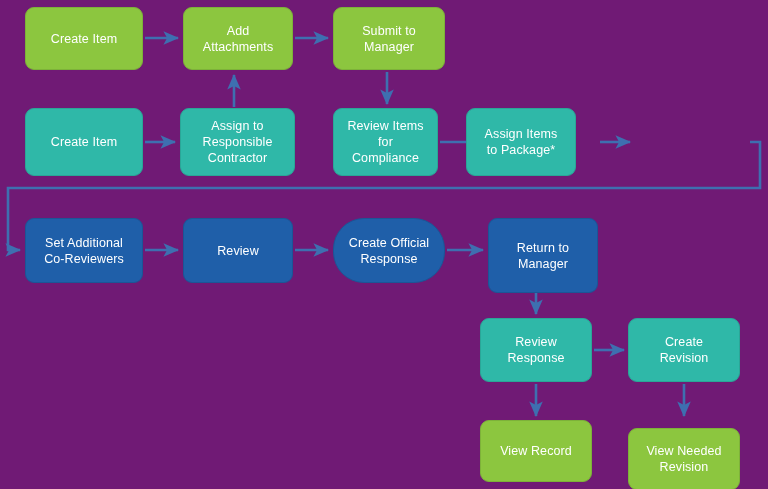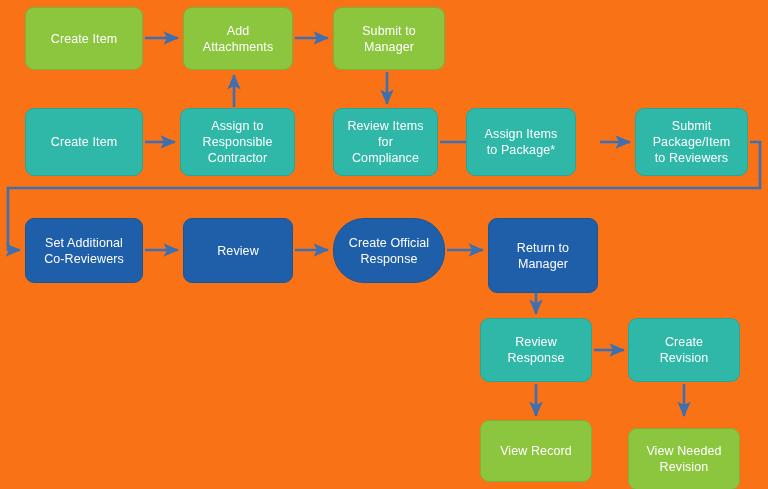--- a/index.html
+++ b/index.html
@@ -7,21 +7,21 @@
     padding: 0;
     background: #ffffff;
   }
   body {
     font-family: "Liberation Sans", sans-serif;
   }
   #canvas {
     position: relative;
     width: 768px;
     height: 489px;
-    background: #f97316;
+    background: #701a75;
     overflow: hidden;
   }
   .node {
     position: absolute;
     box-sizing: border-box;
     border-radius: 9px;
     display: flex;
     align-items: center;
     justify-content: center;
     text-align: center;
@@ -92,23 +92,20 @@
 
   <div class="node teal" style="left:25px;top:108px;width:118px;height:68px;">Create Item</div>
   <div class="node teal" style="left:180px;top:108px;width:115px;height:68px;">Assign to
 Responsible
 Contractor</div>
   <div class="node teal" style="left:333px;top:108px;width:105px;height:68px;">Review Items
 for
 Compliance</div>
   <div class="node teal" style="left:466px;top:108px;width:110px;height:68px;">Assign Items
 to Package*</div>
-  <div class="node teal" style="left:635px;top:108px;width:113px;height:68px;">Submit
-Package/Item
-to Reviewers</div>
 
   <div class="node blue" style="left:25px;top:218px;width:118px;height:65px;">Set Additional
 Co-Reviewers</div>
   <div class="node blue" style="left:183px;top:218px;width:110px;height:65px;">Review</div>
   <div class="node blue" style="left:333px;top:218px;width:112px;height:65px;border-radius:31px;">Create Official
 Response</div>
   <div class="node blue" style="left:488px;top:218px;width:110px;height:75px;">Return to
 Manager</div>
 
   <div class="node teal" style="left:480px;top:318px;width:112px;height:64px;">Review

